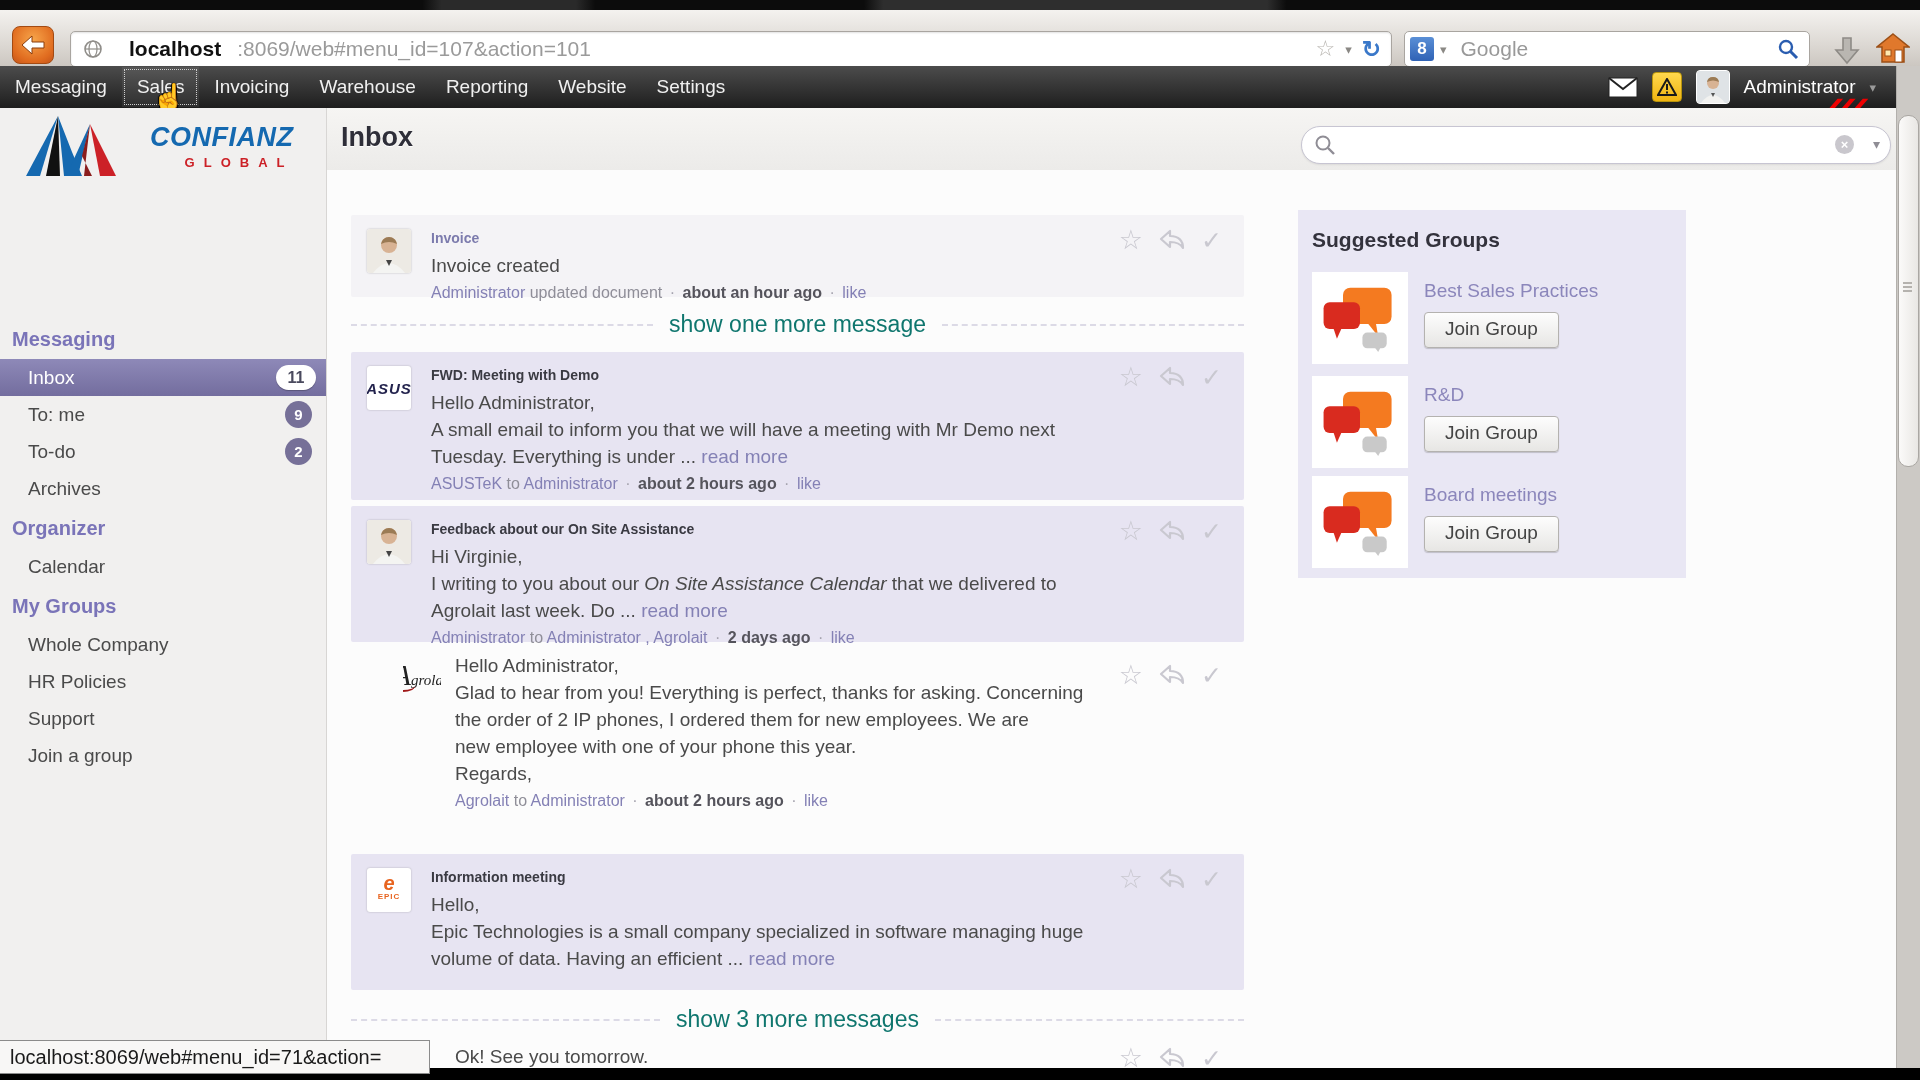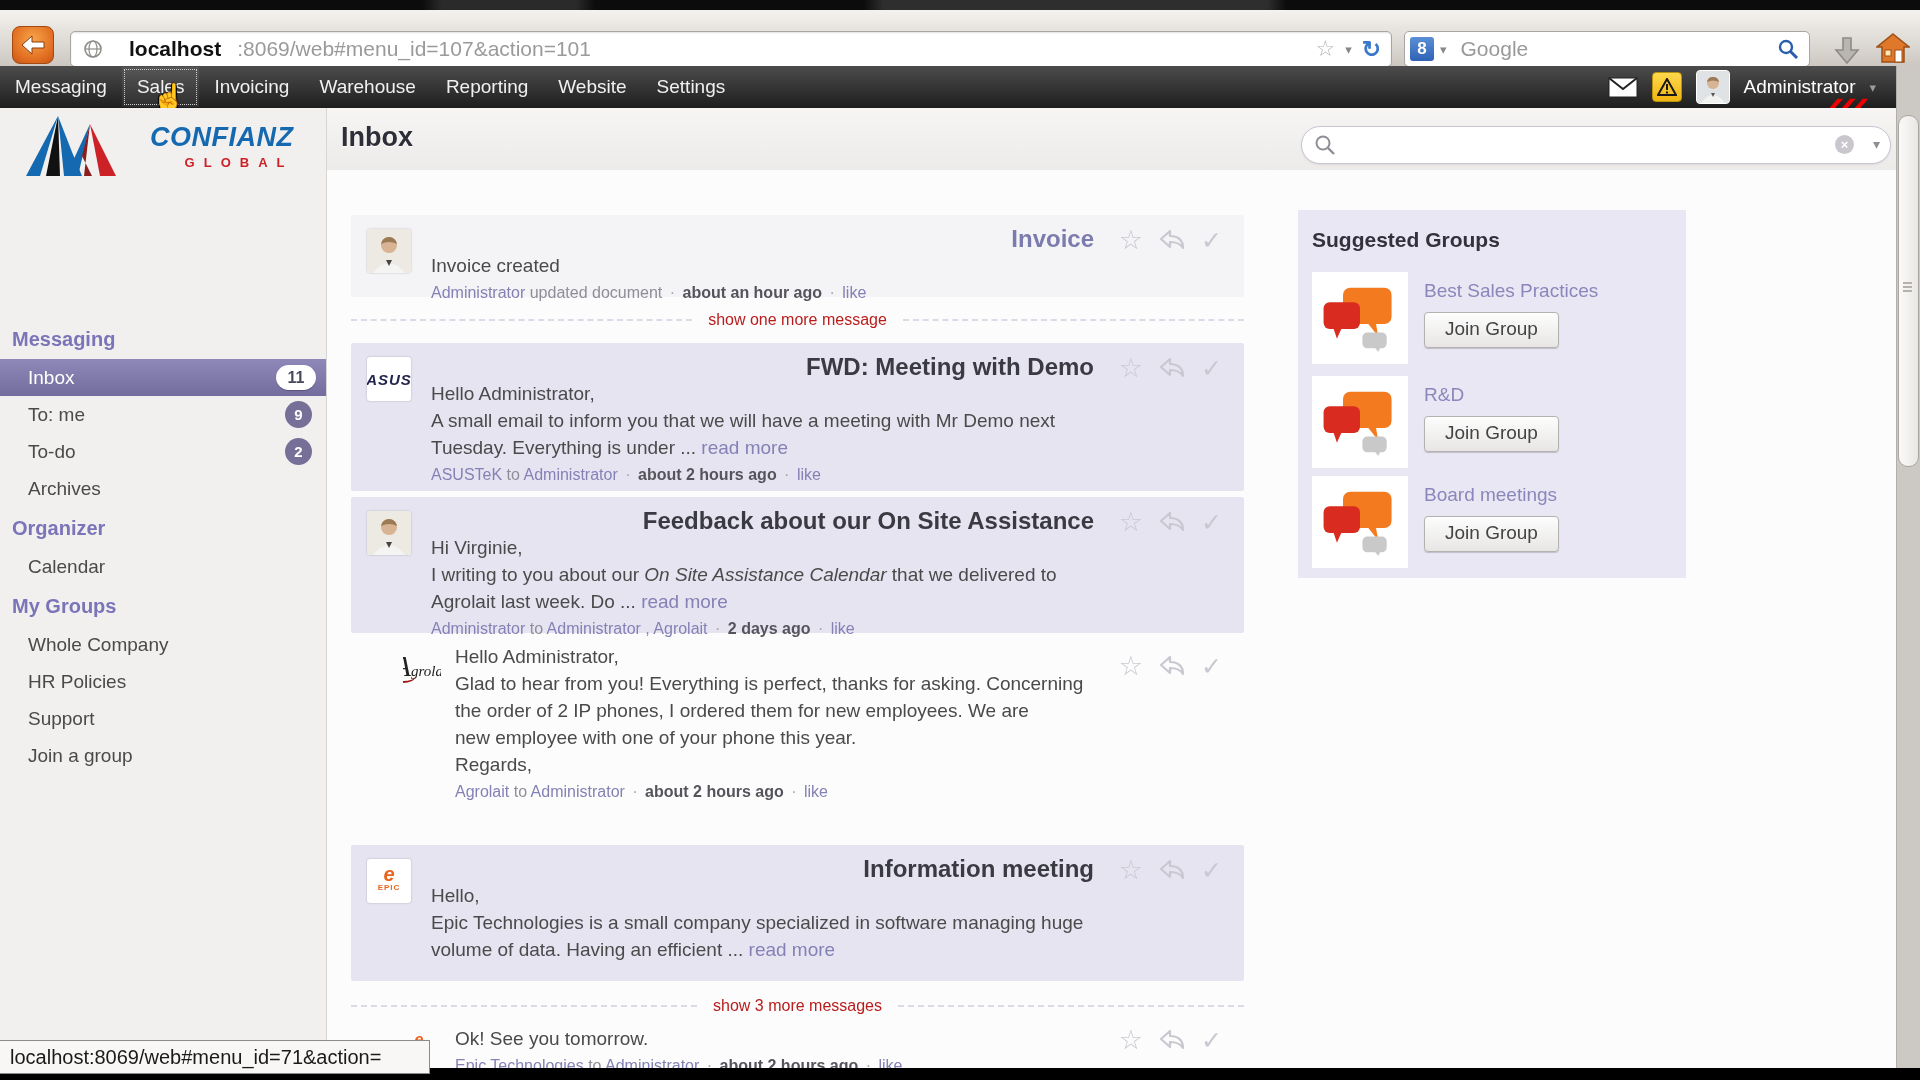--- a/index.html
+++ b/index.html
@@ -74,32 +74,32 @@
   .search-caret{position:absolute;right:10px;top:9px;color:#8f8d95;font-size:14px;}
 
   
   .msglist{position:absolute;left:24px;top:107px;width:893px;}
   .msg{position:relative;border-radius:2px;}
   .msg.read{background:#f4f3f6;}
   .msg.unread{background:#e7e4f2;}
   .msg .avatar{position:absolute;left:16px;top:14px;width:44px;height:44px;background:#fff;border-radius:3px;
                box-shadow:0 0 2px rgba(0,0,0,.25);display:flex;align-items:center;justify-content:center;overflow:hidden;}
   .msg .content{margin-left:80px;padding:10px 150px 8px 0;}
-  .msg-title{font-size:24px;font-weight:bold;color:#3a3a42;line-height:27px;text-align:right;}
+  .msg-title{font-size:14px;font-weight:bold;color:#3a3a42;line-height:27px;}
   .msg-title.link{color:#7c7bad;}
   .msg-line{font-size:19px;color:#4a4a4a;line-height:27px;}
   .lnk{color:#8481b5;cursor:pointer;}
   .msg-footer{font-size:16px;line-height:24px;margin-top:2px;}
   .msg-footer .mid{color:#8f8e98;}
   .msg-footer .time{color:#55545c;font-weight:bold;}
   .msg-footer .sep{color:#a5a3ae;padding:0 3px;}
   .msg-actions{position:absolute;right:22px;top:12px;display:flex;gap:16px;color:#c9c8d0;}
   .act-star{font-size:27px;line-height:27px;}
   .act-check{font-size:25px;line-height:27px;}
-  .divider{display:flex;align-items:center;color:#b91c1c;font-size:16px;margin:14px 0;}
+  .divider{display:flex;align-items:center;color:#0f766e;font-size:23px;margin:14px 0;}
   .divider::before,.divider::after{content:"";flex:1;border-top:2px dashed #dcdae6;}
   .divider span{padding:0 16px;}
   .msg.reply{background:transparent;}
   .msg.reply .avatar{left:52px;top:6px;width:38px;height:38px;box-shadow:none;background:transparent;}
   .msg.reply .content{margin-left:104px;padding-top:2px;}
   .agro{font-family:"Liberation Serif",serif;font-style:italic;font-size:15px;color:#222;position:relative;}
   .agro::first-letter{font-size:30px;}
   .agro::after{content:"";position:absolute;left:-2px;bottom:0;width:24px;height:10px;border-bottom:2px solid #a01818;border-radius:50%;}
   .asus{font-style:italic;font-weight:bold;color:#23234d;font-size:15px;letter-spacing:1px;}
   .epic{color:#e8641f;font-weight:bold;font-style:italic;font-size:20px;line-height:14px;text-align:center;}

